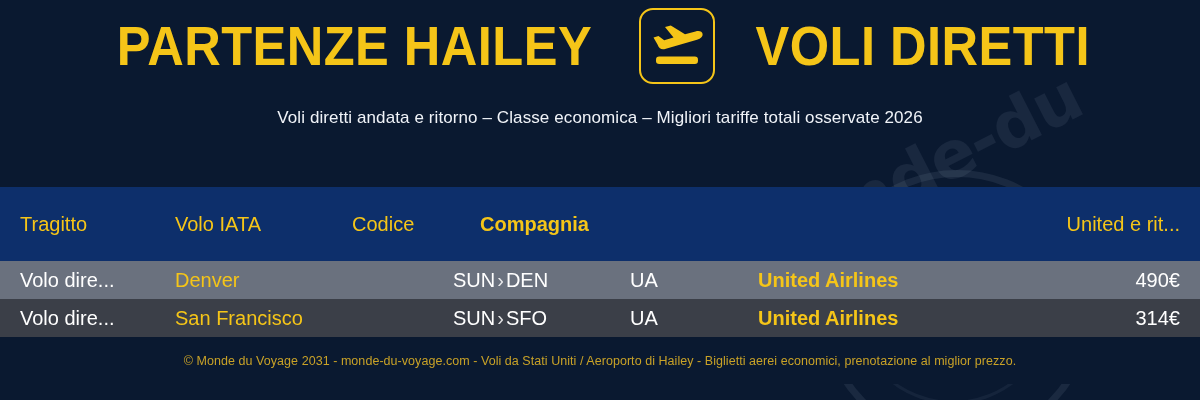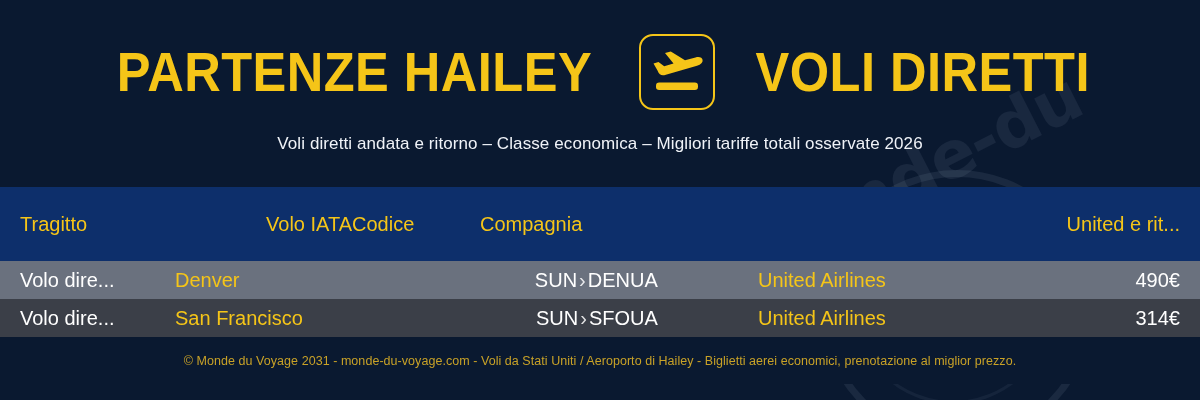--- a/index.html
+++ b/index.html
@@ -63,21 +63,20 @@
     white-space: nowrap;
     letter-spacing: -1px;
   }
 
   
   .header {
     position: relative;
     z-index: 2;
     height: 187px;
     box-sizing: border-box;
-    padding-top: 26px;
   }
   .titlebar {
     display: flex;
     align-items: center;
     justify-content: center;
     gap: 26px;
     height: 92px;
   }
   .title-text {
     font-family: "Liberation Sans Narrow", "Liberation Sans", sans-serif;
@@ -128,23 +127,23 @@
   .row.head {
     background: #0d2f6b;
     color: #f5c518;
     height: 74px;
   }
   .row.r-odd { background: #6a717e; }
   .row.r-even { background: #3b3f48; }
 
   .c-route      { width: 155px; flex: 0 0 155px; overflow: hidden; text-overflow: ellipsis; }
   .c-dest       { width: 278px; flex: 0 0 278px; }
-  .c-iata       { width: 177px; flex: 0 0 177px; text-align: right; }
+  .c-iata       { width: 177px; flex: 0 0 177px; }
   .c-code       { width: 128px; flex: 0 0 128px; }
-  .c-company    { flex: 1 1 auto; }
+  .c-company    { flex: 1 1 auto; font-weight: bold; }
   .c-price      { width: 180px; flex: 0 0 180px; text-align: right; }
 
   .row.r-odd .c-route, .row.r-even .c-route,
   .row.r-odd .c-iata,  .row.r-even .c-iata,
   .row.r-odd .c-code,  .row.r-even .c-code,
   .row.r-odd .c-price, .row.r-even .c-price { color: #ffffff; }
 
   .row.r-odd .c-dest, .row.r-even .c-dest,
   .row.r-odd .c-company, .row.r-even .c-company { color: #f5c518; }
 

